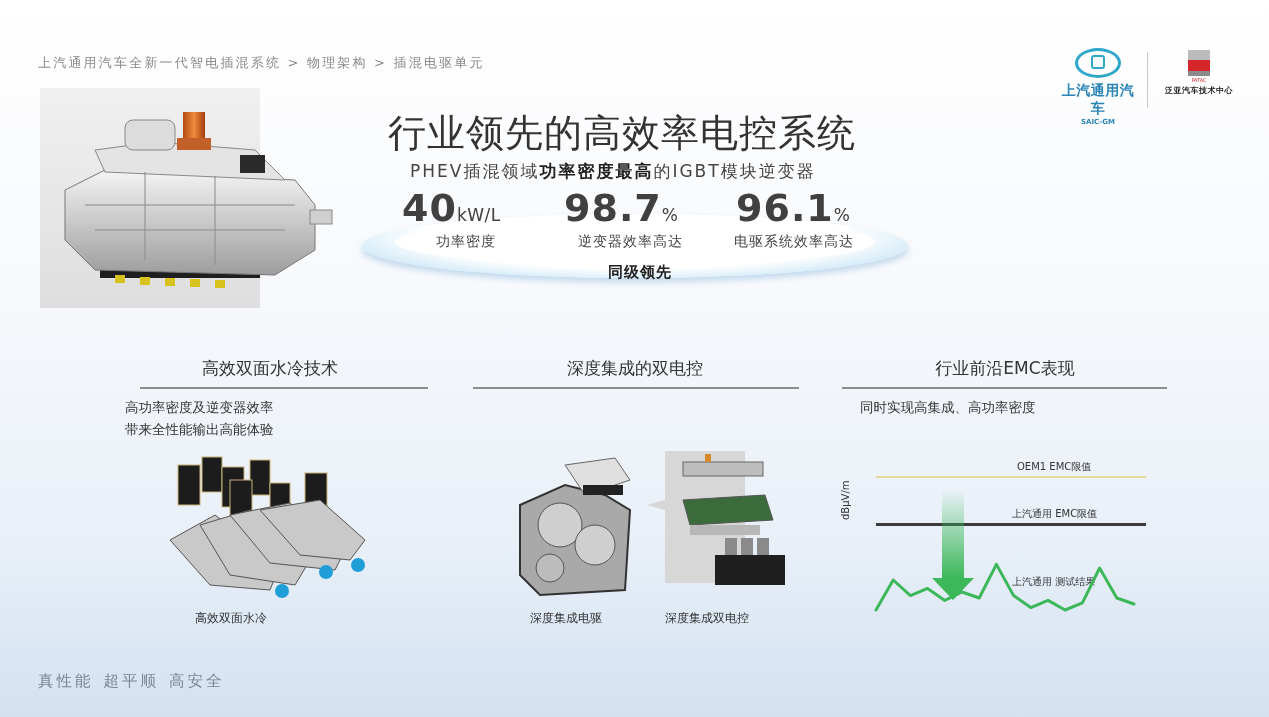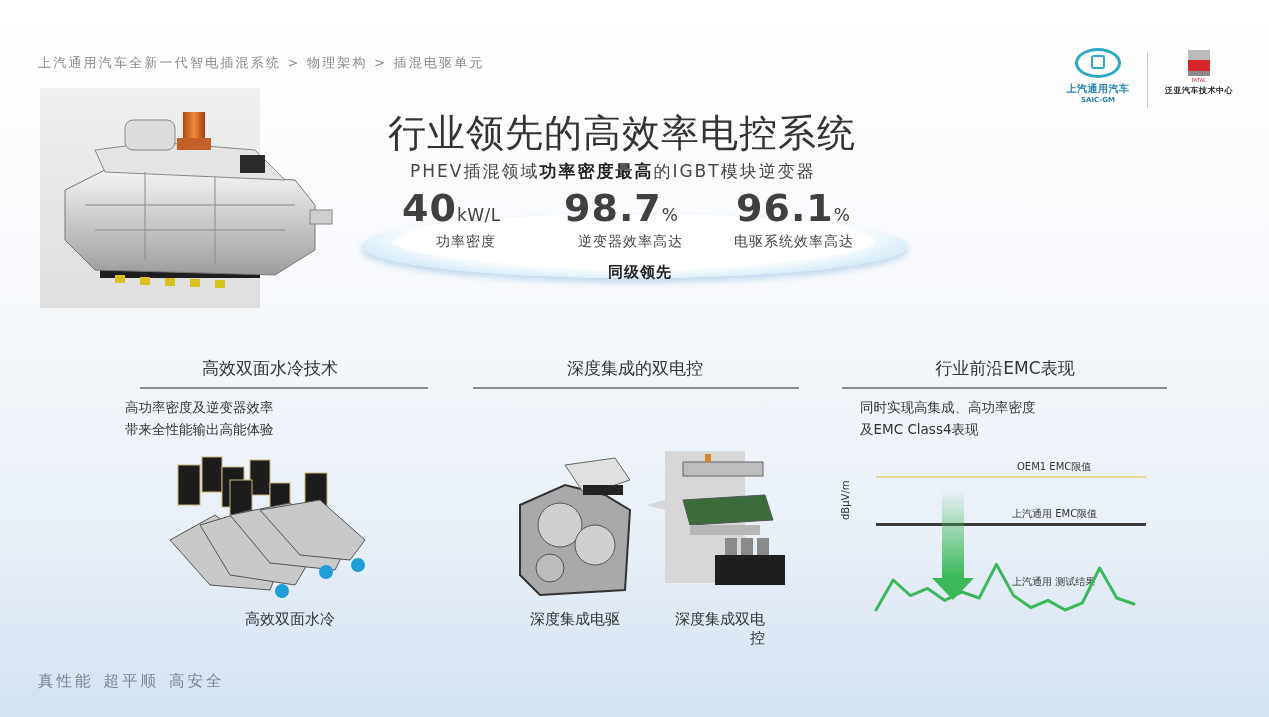--- a/index.html
+++ b/index.html
@@ -10,21 +10,21 @@
   }
   .abs { position:absolute; }
 
   
   .breadcrumb { left:38px; top:54px; font-size:13px; color:#8a8a8a; letter-spacing:2.2px; }
 
   
   .logo-saic { left:1058px; top:48px; width:80px; height:60px; text-align:center; }
   .logo-saic .ring { margin:0 auto; width:46px; height:30px; border:3px solid #2fa7c9; border-radius:50%; position:relative; box-sizing:border-box; }
   .logo-saic .ring .sq { position:absolute; left:13px; top:4px; width:14px; height:14px; border:2px solid #2fa7c9; border-radius:3px; background:#fff; box-sizing:border-box; font-size:8px; color:#2fa7c9; line-height:10px; }
-  .logo-saic .cn { font-size:10px; color:#2a84b5; font-weight:bold; margin-top:4px; letter-spacing:0.5px; }
+  .logo-saic .cn { font-size:14px; color:#2a84b5; font-weight:bold; margin-top:4px; letter-spacing:0.5px; }
   .logo-saic .en { font-size:7px; color:#2a84b5; font-weight:bold; }
   .logo-divider { left:1147px; top:52px; width:1px; height:56px; background:#c9c9c9; }
   .logo-patac { left:1160px; top:50px; width:78px; height:60px; text-align:center; }
   .logo-patac .mark { margin:0 auto; width:22px; height:26px; background:linear-gradient(180deg,#bbbbbb 0 40%, #d6262b 40% 80%, #8a8a8a 80% 100%); }
   .logo-patac .label { font-size:5px; color:#d6262b; margin-top:1px; }
   .logo-patac .cn { font-size:8px; color:#222; font-weight:bold; margin-top:2px; letter-spacing:0.5px; }
 
   
   .hero-box { left:40px; top:88px; width:220px; height:220px; background:linear-gradient(180deg,#f0f0f0,#dedede); }
   .edu { left:55px; top:110px; width:280px; height:190px; }
@@ -42,21 +42,21 @@
 
   .kpi { top:186px; font-family:"DejaVu Sans", sans-serif; color:#404040; font-weight:bold; font-size:38px; letter-spacing:1px; }
   .kpi .unit { font-size:17px; font-weight:normal; letter-spacing:0.5px; }
   .kpi-label { top:233px; font-size:14px; color:#444; letter-spacing:1px; }
   .badge-leading { left:608px; top:263px; font-size:15px; font-weight:bold; color:#222; letter-spacing:1px; }
 
   
   .col-title { font-size:17px; color:#333; text-align:center; width:290px; top:357px; }
   .col-rule { height:2px; background:#8c8c8c; top:387px; }
   .col-desc { font-size:13.5px; color:#333; text-align:left; width:290px; top:396px; line-height:22px; }
-  .caption { font-size:15px; color:#333; text-align:right; }
+  .caption { font-size:12px; color:#333; text-align:left; }
 
   
   .emc-ylabel { left:840px; top:520px; font-size:10px; color:#333; transform:rotate(-90deg); transform-origin:left top; }
   .emc-line-oem { left:876px; top:476px; width:270px; height:2px; background:#e6d79a; }
   .emc-line-saic { left:876px; top:523px; width:270px; height:3px; background:#3b3b3b; }
   .emc-lbl { font-size:10px; color:#333; }
 
   .tagline { left:38px; top:671px; font-size:15.5px; color:#7b8593; letter-spacing:3px; }
   .tagline span { margin-right:10px; }
 </style>
@@ -192,21 +192,20 @@
     </g>
   <rect x="200" y="105" width="70" height="30" fill="#1f1f1f"></rect>
 </svg>
 <div class="abs caption" style="left:530px; top:610px; width:90px;">深度集成电驱</div>
 <div class="abs caption" style="left:665px; top:610px; width:100px;">深度集成双电控</div>
 
 <div class="abs col-title" style="left:860px;">行业前沿EMC表现</div>
 <div class="abs col-rule" style="left:842px; width:325px;"></div>
 <div class="abs col-desc" style="left:860px;">
   <div>同时实现高集成、高功率密度</div>
-  <div>及EMC Class4表现</div>
 </div>
 
 <div class="abs emc-ylabel">dBμV/m</div>
 <div class="abs emc-lbl" style="left:1017px; top:460px;">OEM1 EMC限值</div>
 <div class="abs emc-line-oem"></div>
 <div class="abs emc-lbl" style="left:1012px; top:507px;">上汽通用 EMC限值</div>
 <div class="abs emc-line-saic"></div>
 <div class="abs emc-lbl" style="left:1012px; top:575px;">上汽通用 测试结果</div>
 <svg class="abs" style="left:870px; top:490px;" width="280" height="140" viewBox="0 0 280 140">
   <defs>

